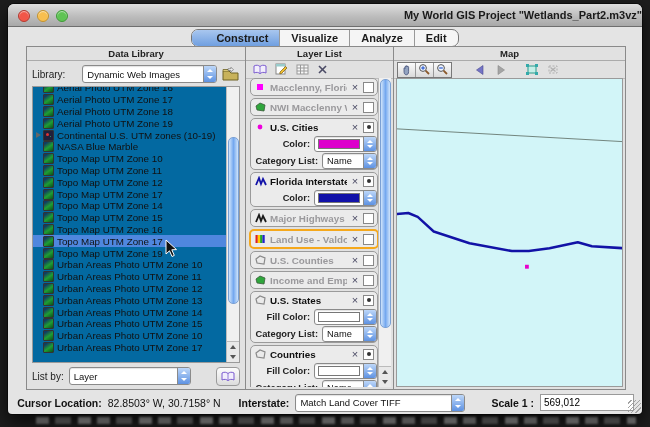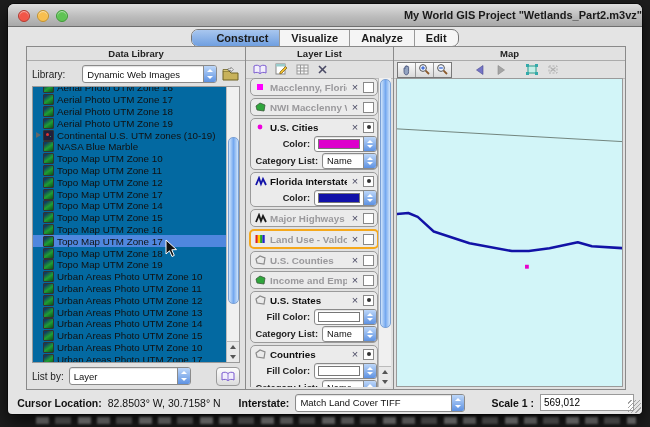--- a/index.html
+++ b/index.html
@@ -206,25 +206,20 @@
               <span class="lib-lb">Topo Map UTM Zone 16</span>
             </li>
             <li class="sel">
               <span class="disc"></span>
               <span class="lib-ic ic-raster"></span>
               <span class="lib-lb">Topo Map UTM Zone 17</span>
             </li>
             <li>
               <span class="disc"></span>
               <span class="lib-ic ic-raster"></span>
-              <span class="lib-lb">Topo Map UTM Zone 18</span>
-            </li>
-            <li>
-              <span class="disc"></span>
-              <span class="lib-ic ic-raster"></span>
               <span class="lib-lb">Topo Map UTM Zone 19</span>
             </li>
             <li>
               <span class="disc"></span>
               <span class="lib-ic ic-raster"></span>
               <span class="lib-lb">Urban Areas Photo UTM Zone 10</span>
             </li>
             <li>
               <span class="disc"></span>
               <span class="lib-ic ic-raster"></span>

